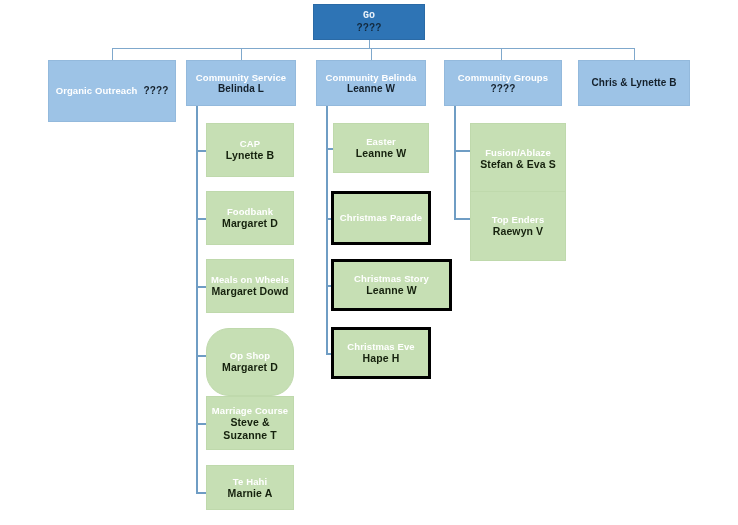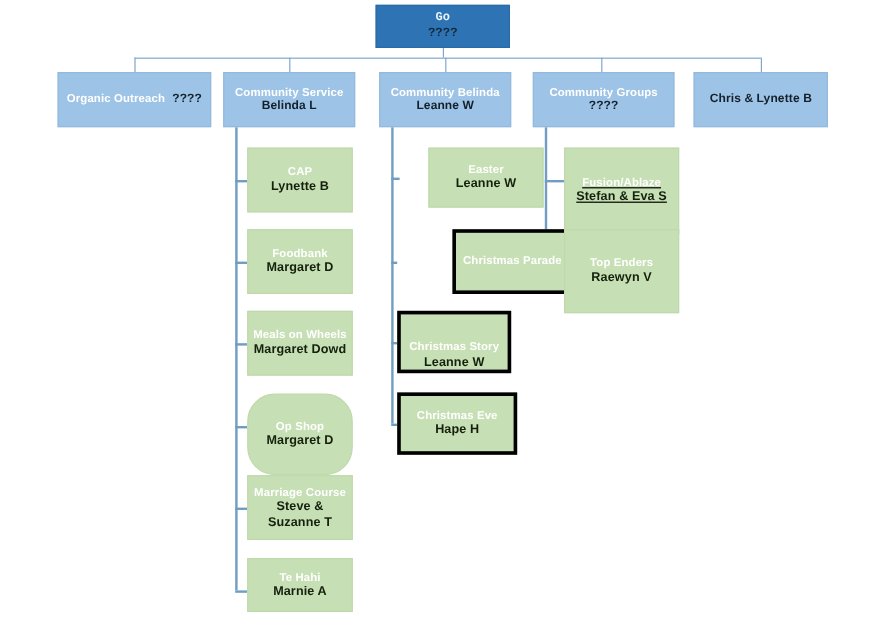--- a/index.html
+++ b/index.html
@@ -151,21 +151,21 @@
       <div class="line stub" style="left: 454px; top: 150px; width: 16px;"></div>
       <div class="line stub" style="left: 454px; top: 218px; width: 16px;"></div>
     </div>
 
   <div class="node root" style="left:313px; top:4px; width:112px; height:36px;">
     <span class="title">Go</span>
     <span class="person">????</span>
   </div>
 
   <div id="nodes">
-      <div class="node dept inline-row" style="left: 48px; top: 60px; width: 128px; height: 46px; align-items: center;">
+      <div class="node dept inline-row" style="left: 48px; top: 60px; width: 128px; height: 62px; align-items: center;">
         <span class="title">Organic Outreach</span>
         <span class="person">????</span>
       </div>
       <div class="node dept" style="left: 186px; top: 60px; width: 110px; height: 46px;">
         <span class="title">Community Service</span>
         <span class="person">Belinda L</span>
       </div>
       <div class="node dept" style="left: 316px; top: 60px; width: 110px; height: 46px;">
         <span class="title">Community Belinda</span>
         <span class="person">Leanne W</span>
@@ -194,36 +194,36 @@
         <span class="person">Margaret D</span>
       </div>
       <div class="node task" style="left: 206px; top: 396px; width: 88px; height: 54px;">
         <span class="title">Marriage Course</span>
         <span class="person">Steve &amp; Suzanne T</span>
       </div>
       <div class="node task" style="left: 206px; top: 465px; width: 88px; height: 45px;">
         <span class="title">Te Hahi</span>
         <span class="person">Marnie A</span>
       </div>
-      <div class="node task" style="left: 333px; top: 123px; width: 96px; height: 50px; margin-left: 24px;">
+      <div class="node task" style="left: 333px; top: 123px; width: 96px; height: 50px;">
         <span class="title">Easter</span>
         <span class="person">Leanne W</span>
       </div>
-      <div class="node task highlight" style="left: 331px; top: 191px; width: 100px; height: 54px; margin-left: 46px;">
+      <div class="node task highlight" style="left: 331px; top: 191px; width: 100px; height: 54px;">
         <span class="title">Christmas Parade</span>
       </div>
-      <div class="node task highlight" style="left: 331px; top: 259px; width: 95px; height: 52px; justify-content: flex-end;">
+      <div class="node task highlight" style="left: 331px; top: 259px; width: 121px; height: 52px;">
         <span class="title">Christmas Story</span>
         <span class="person">Leanne W</span>
       </div>
       <div class="node task highlight" style="left: 331px; top: 327px; width: 100px; height: 52px;">
         <span class="title">Christmas Eve</span>
         <span class="person">Hape H</span>
       </div>
-      <div class="node task" style="left: 470px; top: 123px; width: 96px; height: 72px; text-decoration: underline;">
+      <div class="node task" style="left: 470px; top: 123px; width: 96px; height: 72px;">
         <span class="title">Fusion/Ablaze</span>
         <span class="person">Stefan &amp; Eva S</span>
       </div>
       <div class="node task" style="left: 470px; top: 191px; width: 96px; height: 70px;">
         <span class="title">Top Enders</span>
         <span class="person">Raewyn V</span>
       </div>
     </div>
 
 </div>

